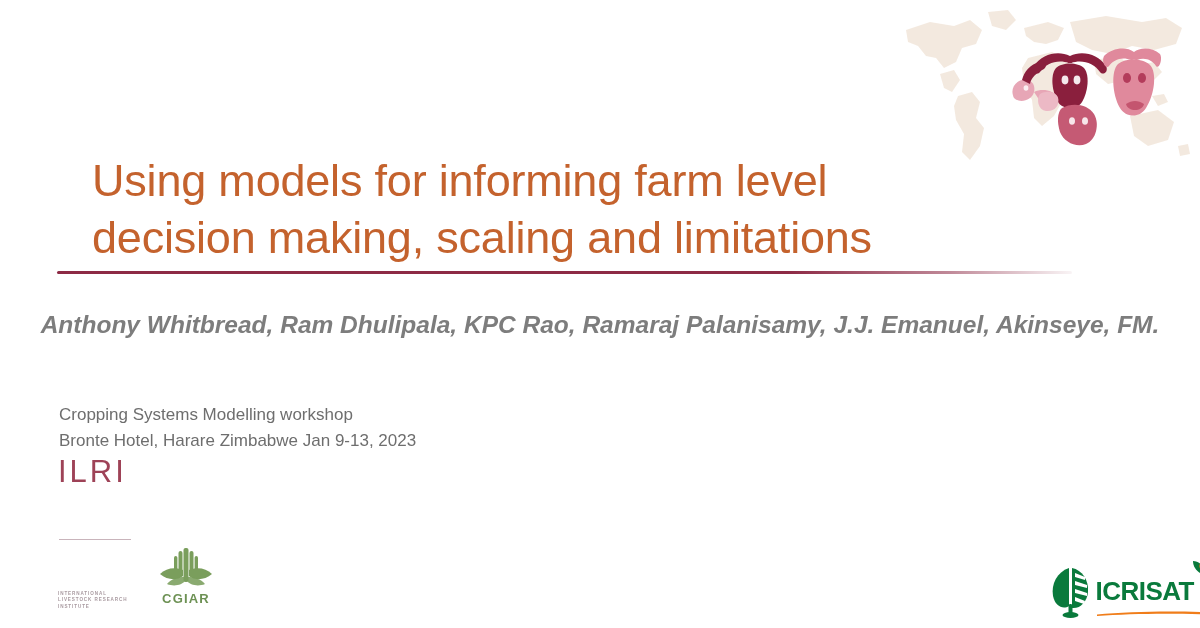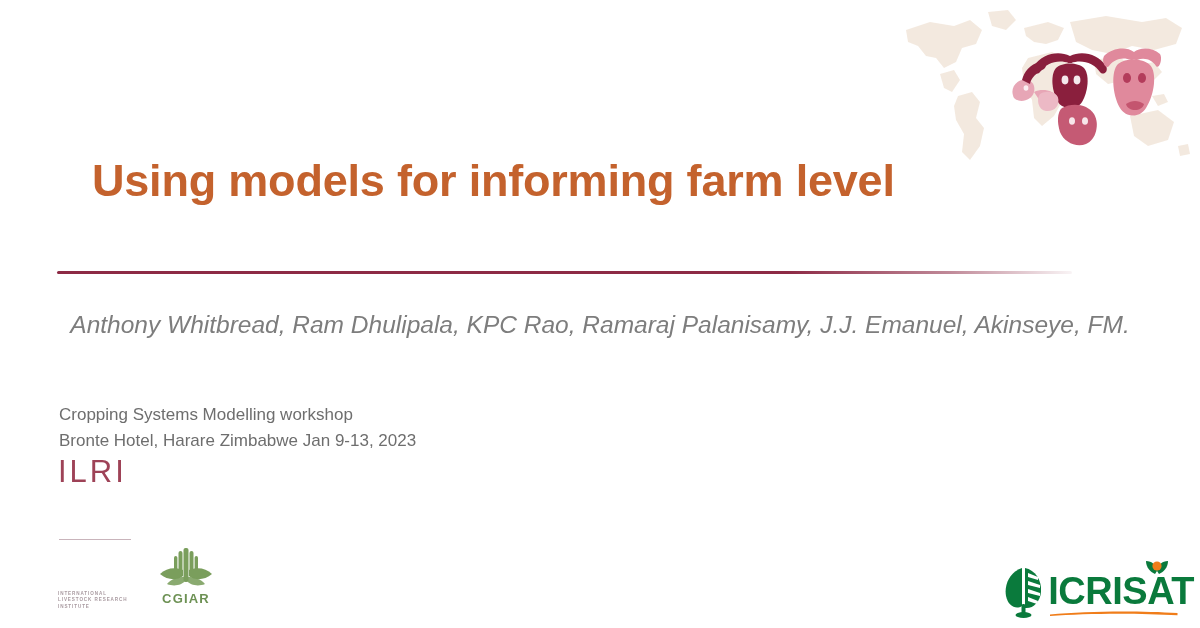--- a/index.html
+++ b/index.html
@@ -56,21 +56,21 @@
   .title-block {
     position: absolute;
     left: 92px;
     top: 152px;
     width: 1000px;
   }
   .title-line {
     font-size: 45px;
     line-height: 57px;
     color: #c4622d;
-    font-weight: 700;
+    font-weight: 400;
     letter-spacing: -0.2px;
     white-space: nowrap;
   }
 
   .title-rule {
     position: absolute;
     left: 57px;
     top: 271px;
     width: 1015px;
     height: 3px;
@@ -86,20 +86,21 @@
   .authors {
     position: absolute;
     left: 30px;
     top: 306px;
     width: 1140px;
     text-align: center;
     font-size: 24.5px;
     line-height: 37px;
     font-style: italic;
     color: #7d7d7d;
+    font-weight: bold;
   }
 
   
   .event-meta {
     position: absolute;
     left: 59px;
     top: 402px;
     font-size: 17px;
     line-height: 26px;
     color: #6e6e6e;
@@ -160,21 +161,21 @@
     position: absolute;
     right: 6px;
     bottom: 8px;
     display: flex;
     align-items: center;
     height: 58px;
   }
   .icrisat-logo .leaf { margin-right: 2px; }
   .icrisat-logo .wordwrap { position: relative; }
   .icrisat-logo .word {
-    font-size: 38px;
+    font-size: 26px;
     line-height: 40px;
     font-weight: bold;
     color: #0a7a3c;
     letter-spacing: -0.5px;
   }
   .icrisat-logo .swoosh {
     position: absolute;
     left: 2px;
     right: 0;
     bottom: -5px;
@@ -255,20 +256,21 @@
 
       <g fill="#ecb9c5">
         <path d="M40 52 C46 48 56 49 58 56 C60 64 54 70 46 69 C38 68 36 57 40 52 Z"></path>
       </g>
     </svg>
 
   </div>
 
   <div class="title-block">
     <div class="title-line">Using models for informing farm level</div>
+    <div class="title-line">decision making, scaling and limitations</div>
   </div>
 
   <div class="title-rule"></div>
 
   <div class="authors">Anthony Whitbread, Ram Dhulipala, KPC Rao, Ramaraj Palanisamy, J.J. Emanuel, Akinseye, FM.</div>
 
   <div class="event-meta">
     <div>Cropping Systems Modelling workshop</div>
     <div>Bronte Hotel, Harare Zimbabwe Jan 9-13, 2023</div>
   </div>

